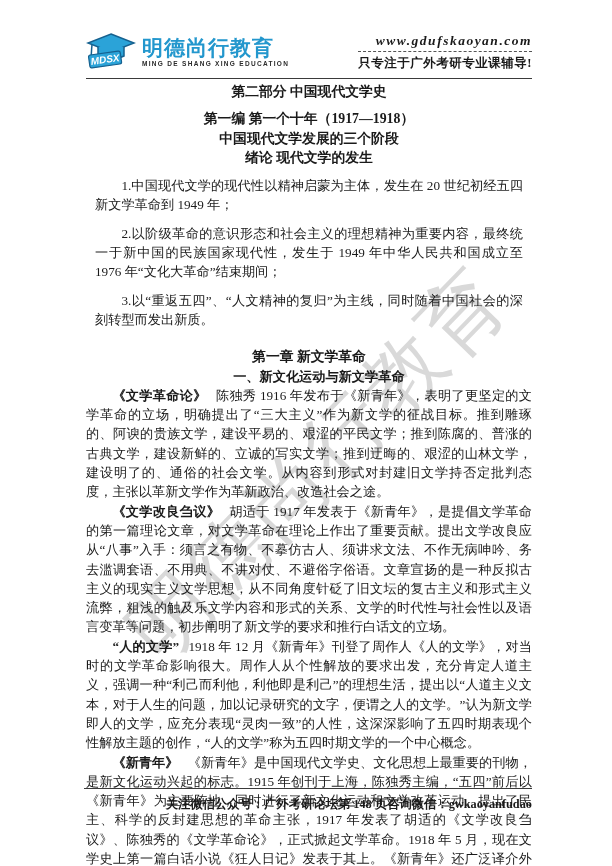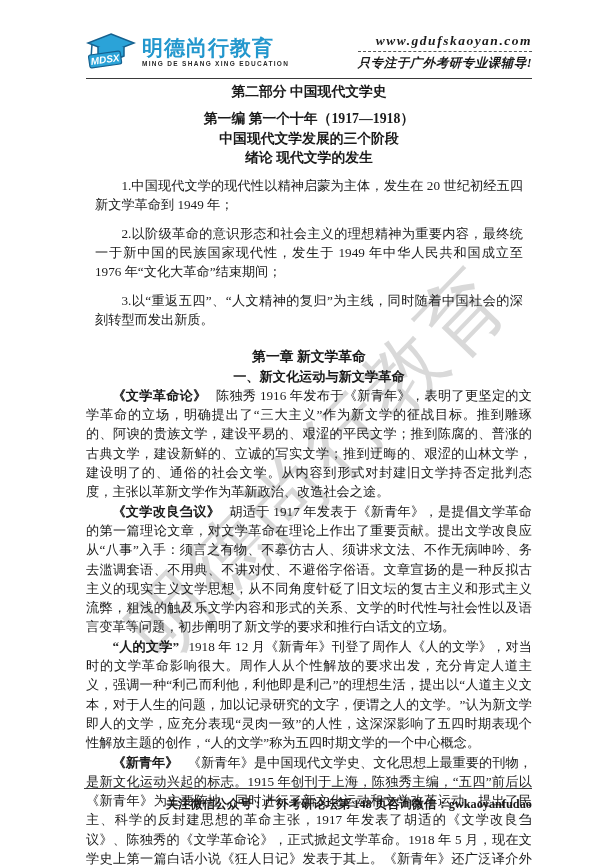--- a/index.html
+++ b/index.html
@@ -31,21 +31,21 @@
     letter-spacing:1.3px;line-height:9px;
     font-family:"Liberation Sans","DejaVu Sans",sans-serif;
   }
   .header-right{text-align:right;}
   .website{
     font-size:13.5px;font-weight:bold;letter-spacing:1.5px;
     padding-bottom:2px;border-bottom:1.5px dashed #555;
     font-family:"Liberation Serif","DejaVu Serif",serif;
     font-style:italic;
   }
-  .slogan{font-size:12.5px;font-weight:bold;margin-top:3px;letter-spacing:.5px;font-style:italic;}
+  .slogan{font-size:12.5px;font-weight:bold;margin-top:3px;letter-spacing:.5px;}
   
   .watermark{
     position:absolute;left:318px;top:465px;
     transform:translate(-50%,-50%) rotate(-46deg);
     font-size:80px;letter-spacing:4px;white-space:nowrap;
     color:#9c9c9c;opacity:.38;z-index:0;
     font-family:"Liberation Serif","DejaVu Serif",serif;
     pointer-events:none;
   }
   

